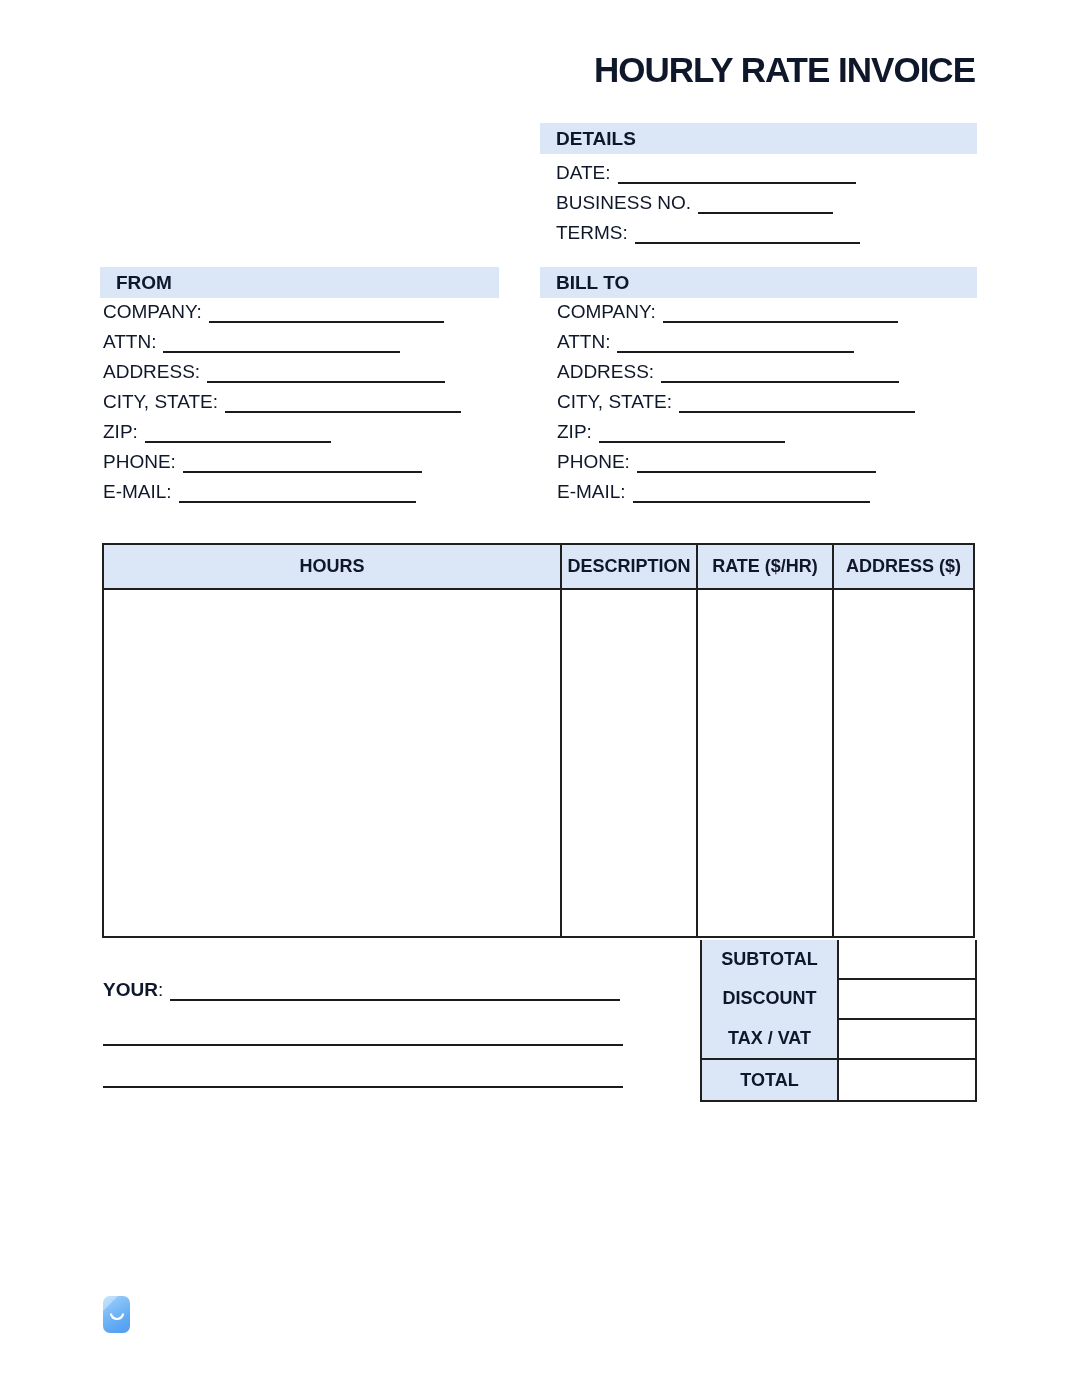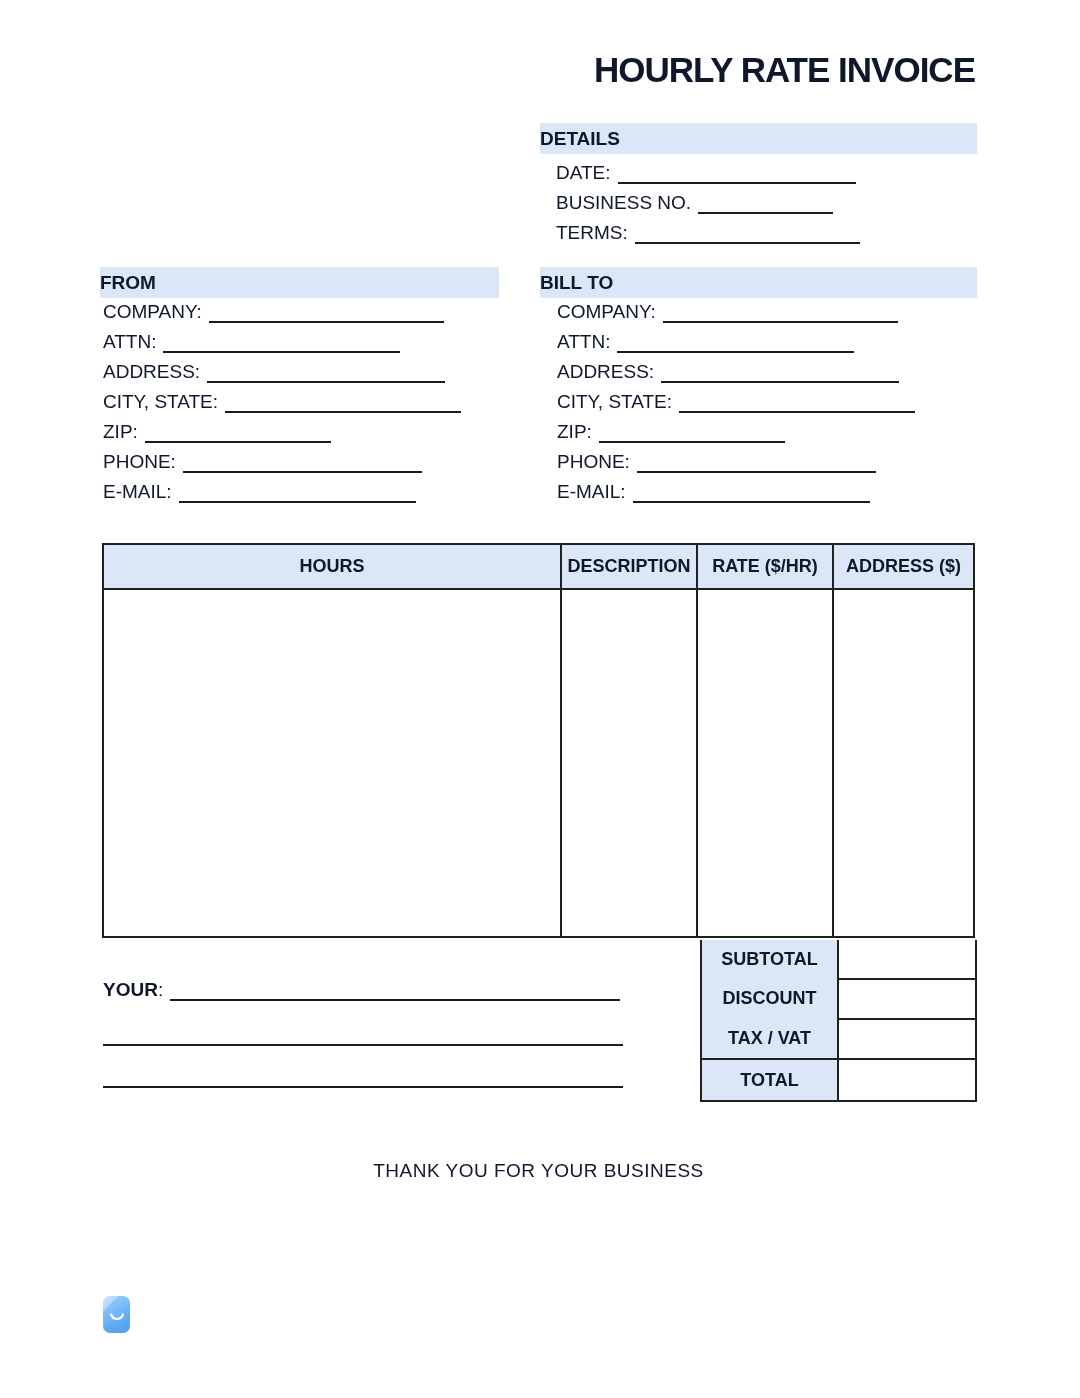--- a/index.html
+++ b/index.html
@@ -20,20 +20,21 @@
     font-weight: bold;
     letter-spacing: -1px;
     white-space: nowrap;
   }
   .section-bar {
     position: absolute;
     height: 31px;
     background: #dbe7f6;
     display: flex;
     align-items: center;
+    padding-left: 16px;
     box-sizing: border-box;
     font-size: 19px;
     font-weight: bold;
   }
   .bar-details { left: 540px; top: 123px; width: 437px; }
   .bar-from    { left: 100px; top: 267px; width: 399px; align-items: center; }
   .bar-billto  { left: 540px; top: 267px; width: 437px; }
 
   .fields { position: absolute; }
   .fields-details { left: 556px; top: 158px; }
@@ -290,21 +291,20 @@
   </div>
 
   <div class="notes-row">
     <span class="notes-label">YOUR</span>
       <span>:</span>
     <span class="blank-line nl1"></span>
   </div>
   <div class="notes-extra-line nl2"></div>
   <div class="notes-extra-line nl3"></div>
 
-  <div class="thank-you">THANK YOU FOR YOUR BUSINESS</div>
 
   <div class="logo">
     <svg width="16" height="10" viewBox="0 0 16 10">
       <path d="M2 1.5 C 4.5 7.5, 11.5 7.5, 14 1.5" stroke="#ffffff" stroke-width="2.2" fill="none" stroke-linecap="round"></path>
     </svg>
   </div>
 
 </div>
 
 </body></html>

